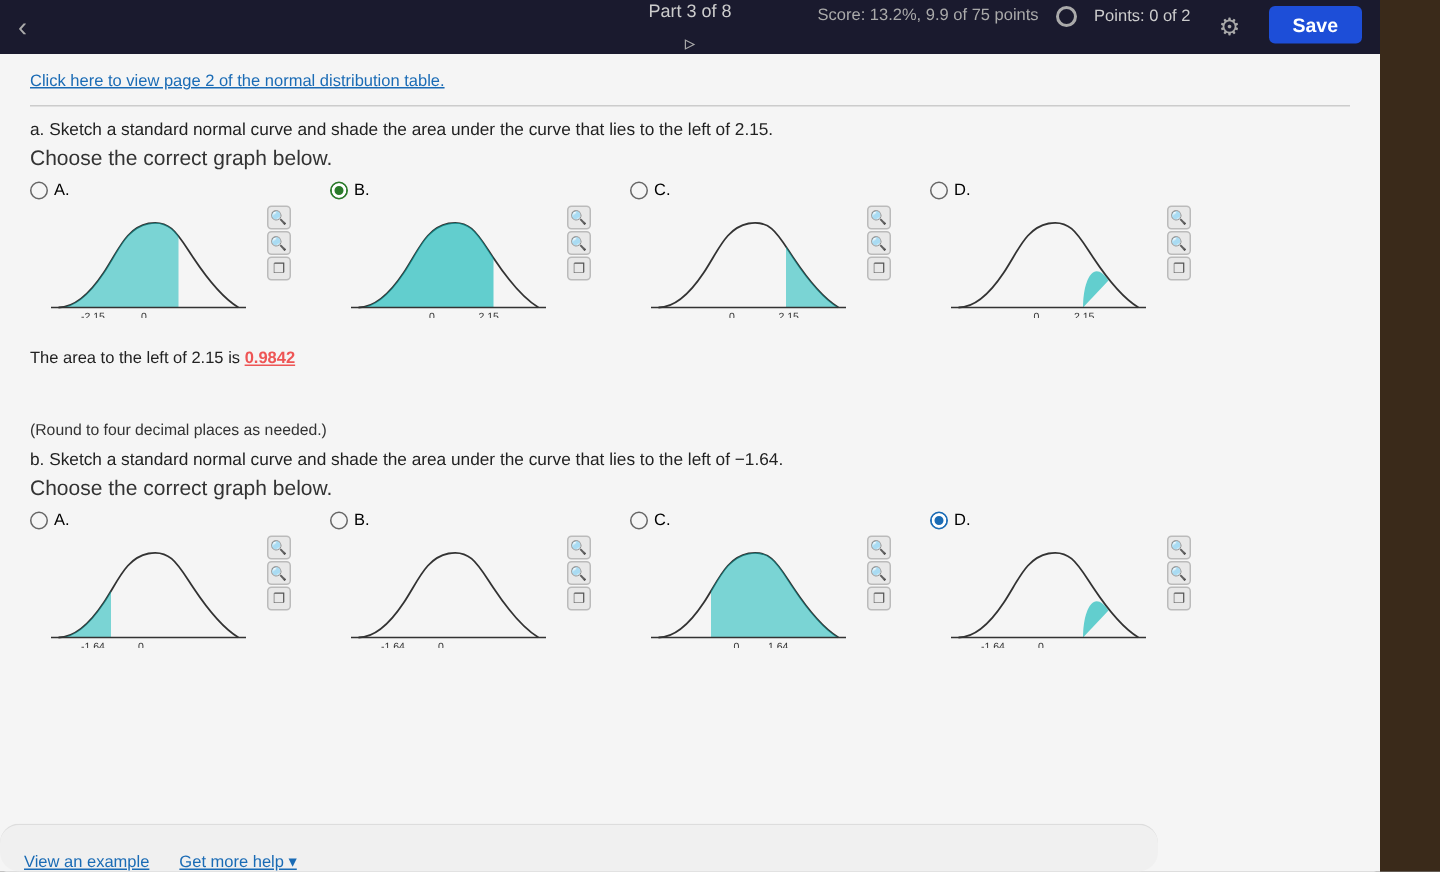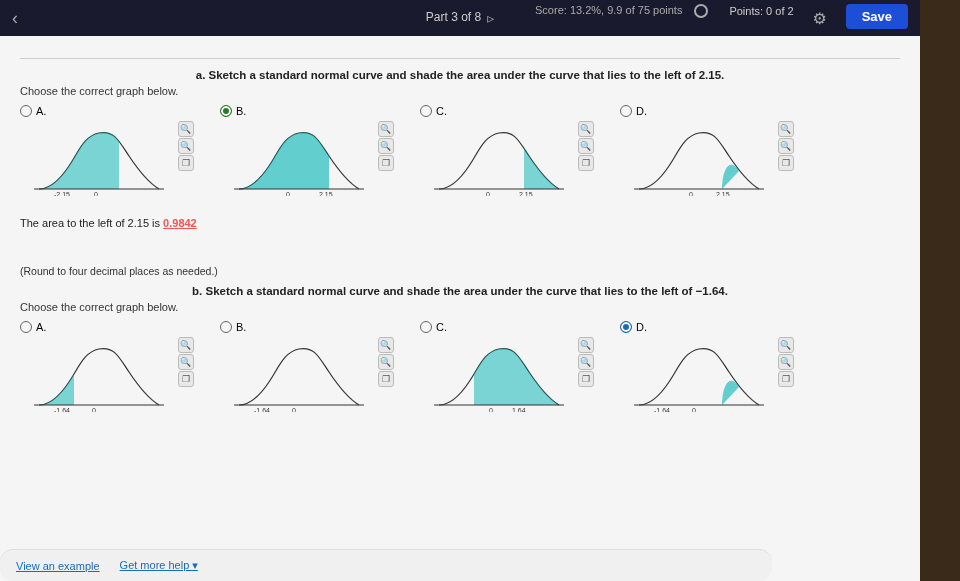--- a/index.html
+++ b/index.html
@@ -28,40 +28,42 @@
       align-items: center;
       justify-content: space-between;
       padding: 0 12px;
       position: relative;
     }
     .top-bar-center {
       position: absolute;
       left: 50%;
       transform: translateX(-50%);
       display: flex;
+      align-items: center;
       gap: 6px;
       color: #ccc;
       font-size: 12px;
+      flex-direction: column;
     }
     .top-bar-right {
       display: flex;
       align-items: flex-start;
       gap: 12px;
       margin-left: auto;
     }
     .score-text {
       color: #aaa;
       font-size: 11px;
     }
     .points-text {
       color: #ccc;
       font-size: 11px;
       display: flex;
       align-items: center;
-      gap: 21px;
+      gap: 11px;
     }
     .circle-icon {
       width: 14px; height: 14px;
       border: 2px solid #aaa;
       border-radius: 50%;
       display: inline-block;
     }
     .gear-btn {
       width: 28px; height: 28px;
       background: none;
@@ -108,27 +110,26 @@
       cursor: pointer;
       margin-bottom: 2px;
     }
     .section-divider {
       border: none;
       border-top: 1px solid #ccc;
       margin: 10px 0;
     }
     .part-label {
       font-size: 11.5px;
-      font-weight: bold;
+      font-weight: normal;
       color: #222;
       margin-bottom: 4px;
-      text-align: center;
     }
     .instruction {
-      font-size: 11px;
+      font-size: 14px;
       color: #333;
       margin-bottom: 8px;
     }
     .graphs-row {
       display: flex;
       align-items: flex-start;
       gap: 0px;
       margin-bottom: 6px;
     }
     .graph-option {
@@ -206,21 +207,21 @@
       margin-top: 36px;
     }
     .bottom-bar {
       position: absolute;
       bottom: 0; left: 0;
       width: 772px;
       height: 32px;
       background: #f0f0f0;
       border-top: 1px solid #ddd;
       display: flex;
-      align-items: center;
+      align-items: flex-end;
       gap: 20px;
       padding: 0 16px;
       border-radius: 13px;
     }
     .bottom-link {
       font-size: 11px;
       color: #1a6bb5;
       cursor: pointer;
       text-decoration: underline;
     }
@@ -248,20 +249,21 @@
       <span class="points-text">
         <span class="circle-icon"></span>
         <span>Points: 0 of 2</span>
       </span>
       <button class="gear-btn">⚙</button>
       <button class="save-btn">Save</button>
     </div>
   </div>
 
   <div class="content">
+    <a class="link-text">Click here to view page 2 of the normal distribution table.</a>
 
     <hr class="section-divider">
 
     <p class="part-label">a. Sketch a standard normal curve and shade the area under the curve that lies to the left of 2.15.</p>
     <p class="instruction">Choose the correct graph below.</p>
 
     <div class="graphs-row">
 
       <div class="graph-option">
         <div class="radio-label">

